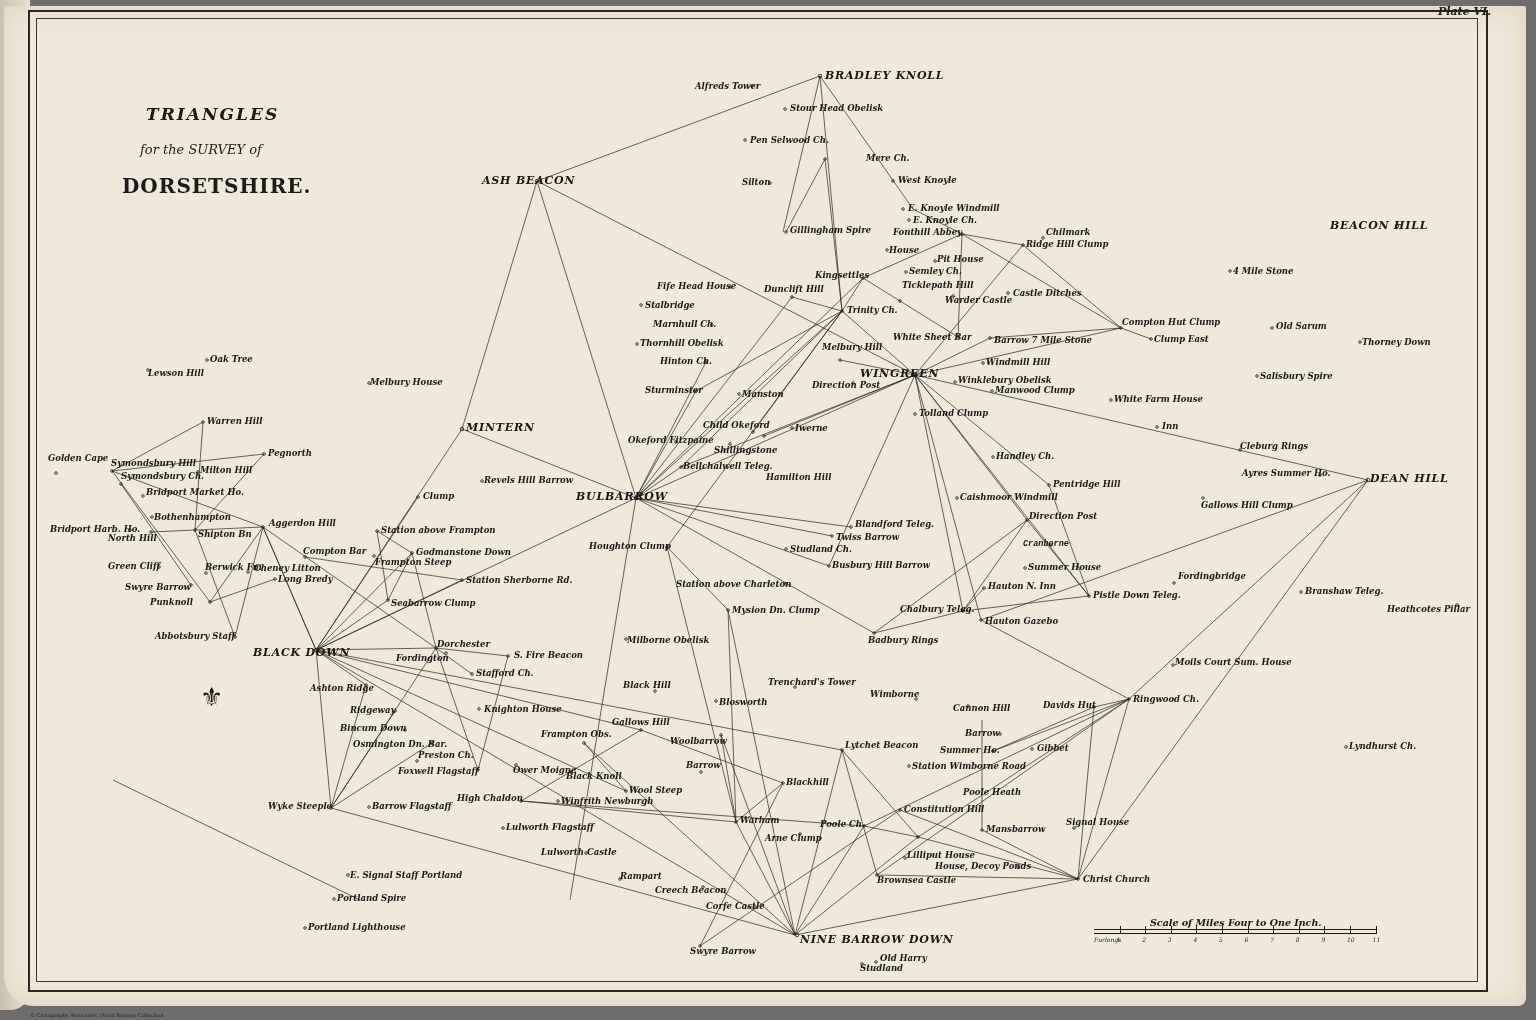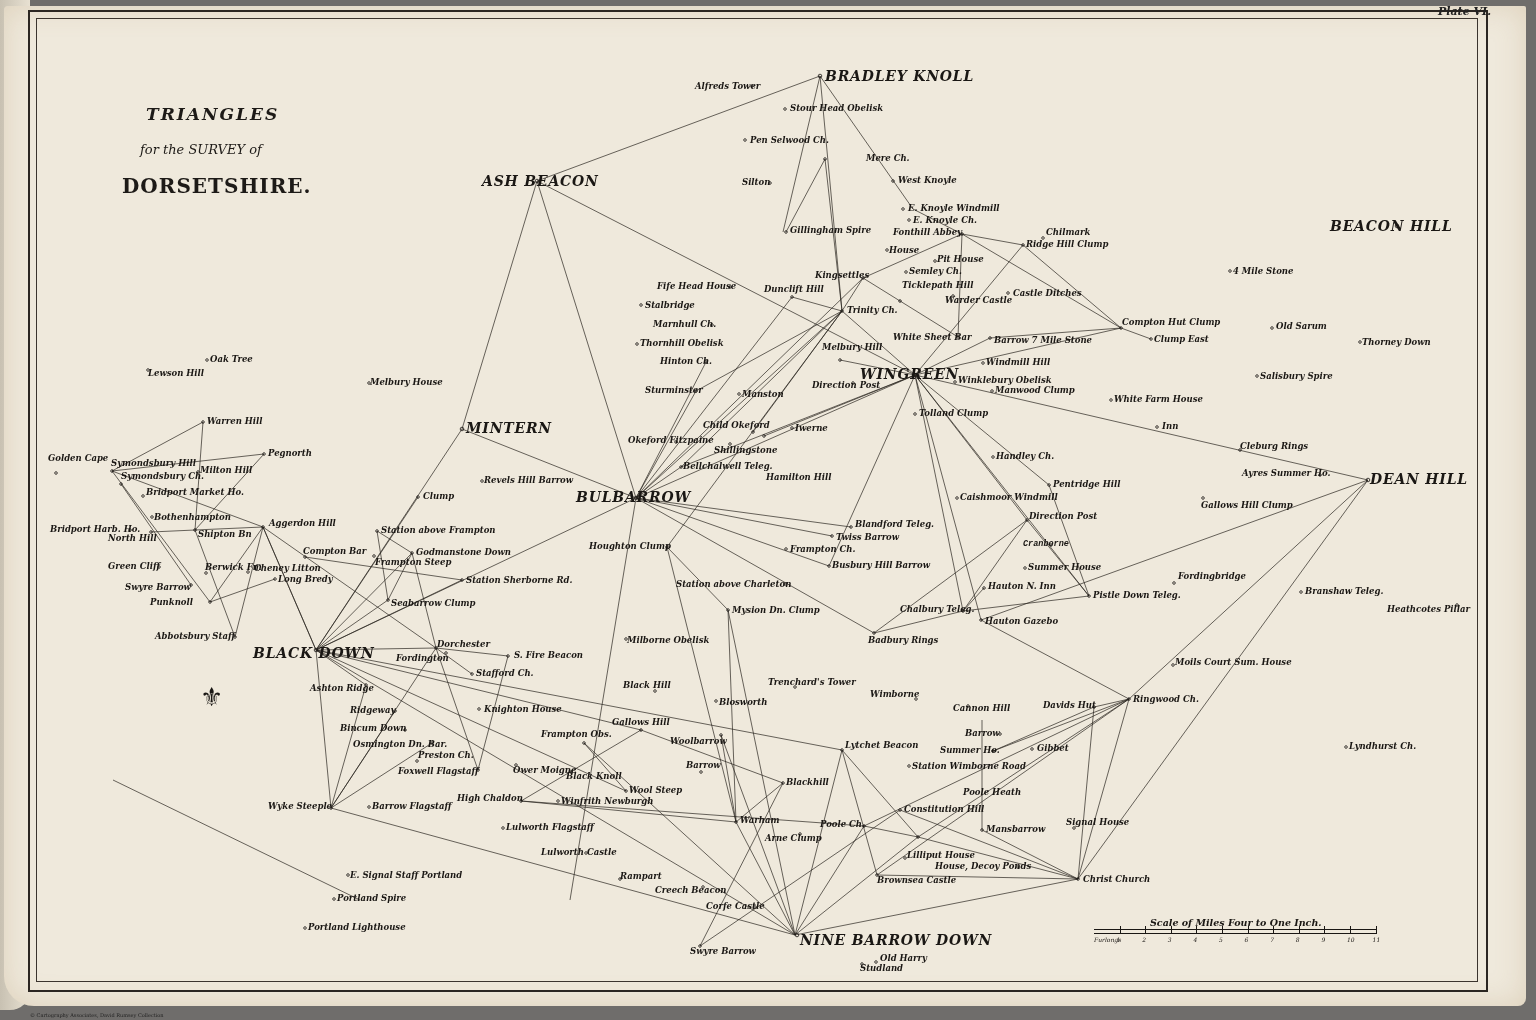--- a/index.html
+++ b/index.html
@@ -8,21 +8,21 @@
   #paper { position:absolute; left:4px; top:6px; width:1522px; height:1000px; background:#efe9dc; border-radius:4px 2px 8px 30px; box-shadow: inset 0 0 30px rgba(170,140,90,0.25); }
   #paper-left { position:absolute; left:0; top:0; width:30px; height:1010px; background:linear-gradient(90deg,#c8c1b2,#e8e1d2); border-radius:0 0 20px 0; }
   .frame-outer { position:absolute; left:28px; top:10px; width:1456px; height:978px; border:2px solid #2b2622; }
   .frame-inner { position:absolute; left:36px; top:18px; width:1440px; height:962px; border:1px solid #3b342e; }
   #plate { position:absolute; left:1438px; top:5px; font-size:11px; font-style:italic; font-weight:bold; color:#222; }
   #title1 { position:absolute; left:146px; top:104px; font-size:17px; font-style:italic; font-weight:bold; letter-spacing:2px; color:#1d1a17; }
   #title2 { position:absolute; left:140px; top:142px; font-size:13px; font-style:italic; color:#1d1a17; }
   #title3 { position:absolute; left:122px; top:174px; font-size:20px; font-weight:bold; letter-spacing:1px; color:#1d1a17; }
   svg#net { position:absolute; left:0; top:0; }
   .lbl { position:absolute; font-size:8.5px; font-style:italic; font-weight:bold; color:#1a1714; white-space:nowrap; line-height:10px; }
-  .lbl.major { font-style:italic; font-size:14px; letter-spacing:0.8px; text-transform:uppercase; }
+  .lbl.major { font-style:italic; font-size:11px; letter-spacing:0.8px; text-transform:uppercase; }
   #scale-title { position:absolute; left:1150px; top:917px; font-size:9.5px; font-style:italic; font-weight:bold; color:#1a1714; }
   #scale-bar { position:absolute; left:1094px; top:929px; width:282px; height:3px; border-top:1px solid #1a1714; border-bottom:1px solid #1a1714; }
   .tick-lbl { position:absolute; top:936px; font-size:6px; font-style:italic; color:#1a1714; }
   #credit { position:absolute; left:30px; top:1012px; font-size:5px; color:#222; }
   #fleur { position:absolute; left:200px; top:682px; font-size:26px; color:#1a1714; }
 </style>
 </head>
 <body>
 
 <div id="sheet">
@@ -435,21 +435,21 @@
       <div class="lbl" style="left: 50px; top: 524px;">Bridport Harb. Ho.</div>
       <div class="lbl" style="left: 381px; top: 525px;">Station above Frampton</div>
       <div class="lbl" style="left: 855px; top: 519px;">Blandford Teleg.</div>
       <div class="lbl" style="left: 198px; top: 529px;">Shipton Bn</div>
       <div class="lbl" style="left: 108px; top: 533px;">North Hill</div>
       <div class="lbl" style="left: 836px; top: 532px;">Twiss Barrow</div>
       <div class="lbl" style="left: 1023px; top: 539px; font-family: Liberation Mono, monospace;">Cranborne</div>
       <div class="lbl" style="left: 589px; top: 541px;">Houghton Clump</div>
       <div class="lbl" style="left: 303px; top: 546px;">Compton Bar</div>
       <div class="lbl" style="left: 416px; top: 547px;">Godmanstone Down</div>
-      <div class="lbl" style="left: 790px; top: 544px;">Frampton Ch.</div>
+      <div class="lbl" style="left: 790px; top: 544px;">Studland Ch.</div>
       <div class="lbl" style="left: 205px; top: 562px;">Berwick Fm</div>
       <div class="lbl" style="left: 108px; top: 561px;">Green Cliff</div>
       <div class="lbl" style="left: 254px; top: 563px;">Cheney Litton</div>
       <div class="lbl" style="left: 375px; top: 557px;">Frampton Steep</div>
       <div class="lbl" style="left: 832px; top: 560px;">Busbury Hill Barrow</div>
       <div class="lbl" style="left: 1028px; top: 562px;">Summer House</div>
       <div class="lbl" style="left: 278px; top: 574px;">Long Bredy</div>
       <div class="lbl" style="left: 466px; top: 575px;">Station Sherborne Rd.</div>
       <div class="lbl" style="left: 125px; top: 582px;">Swyre Barrow</div>
       <div class="lbl" style="left: 676px; top: 579px;">Station above Charleton</div>

